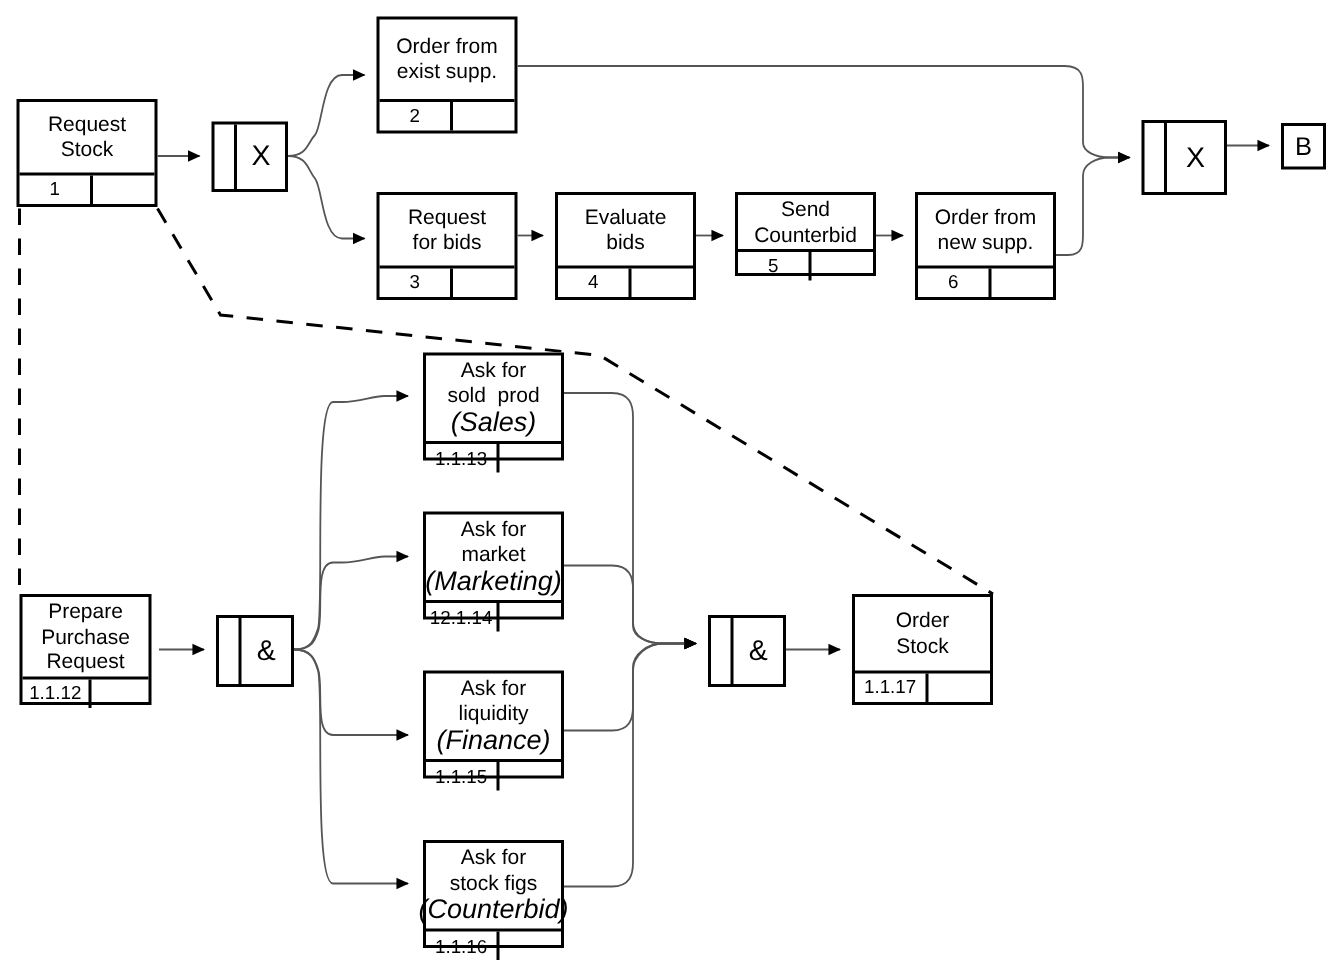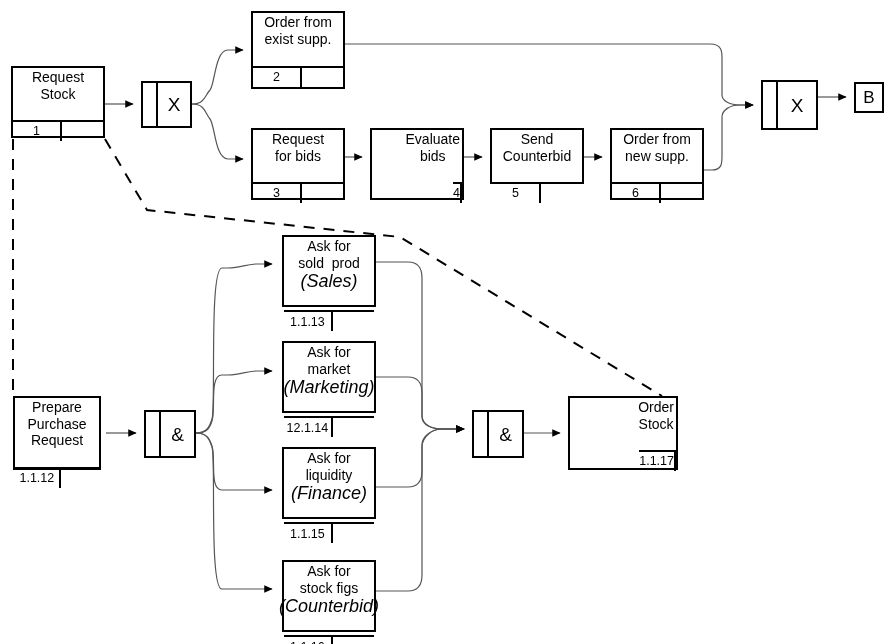--- a/index.html
+++ b/index.html
@@ -29,21 +29,20 @@
   }
   
   .node {
     position: absolute;
     box-sizing: border-box;
     border: 2px solid #000;
     background: #ffffff;
     display: flex;
     flex-direction: column;
     z-index: 3;
-    gap: 16px;
   }
   .node .body {
     flex: 1 1 auto;
     display: flex;
     flex-direction: column;
     align-items: center;
     justify-content: center;
     text-align: center;
     line-height: 1.18;
     padding: 1px 2px 2px 2px;
@@ -188,21 +187,21 @@
     <div class="body">
       <div class="title">Request
 for bids</div>
     </div>
     <div class="footer">
       <div class="cell-id">3</div>
       <div class="cell-blank"></div>
     </div>
   </div>
 
-  <div class="node" style="left:370px; top:128px; width:94px; height:72px;align-items:flex-end;">
+  <div class="node" style="left:370px; top:128px; width:94px; height:72px;">
     <div class="body">
       <div class="title">Evaluate
 bids</div>
     </div>
     <div class="footer">
       <div class="cell-id">4</div>
       <div class="cell-blank"></div>
     </div>
   </div>
 
@@ -281,21 +280,21 @@
       <div class="title">Ask for
 stock figs</div>
       <div class="sub">(Counterbid)</div>
     </div>
     <div class="footer">
       <div class="cell-id">1.1.16</div>
       <div class="cell-blank"></div>
     </div>
   </div>
 
-  <div class="node" style="left:568px; top:396px; width:110px; height:74px;align-items:flex-end;">
+  <div class="node" style="left:568px; top:396px; width:94px; height:74px;">
     <div class="body">
       <div class="title">Order
 Stock</div>
     </div>
     <div class="footer">
       <div class="cell-id">1.1.17</div>
       <div class="cell-blank"></div>
     </div>
   </div>
 

